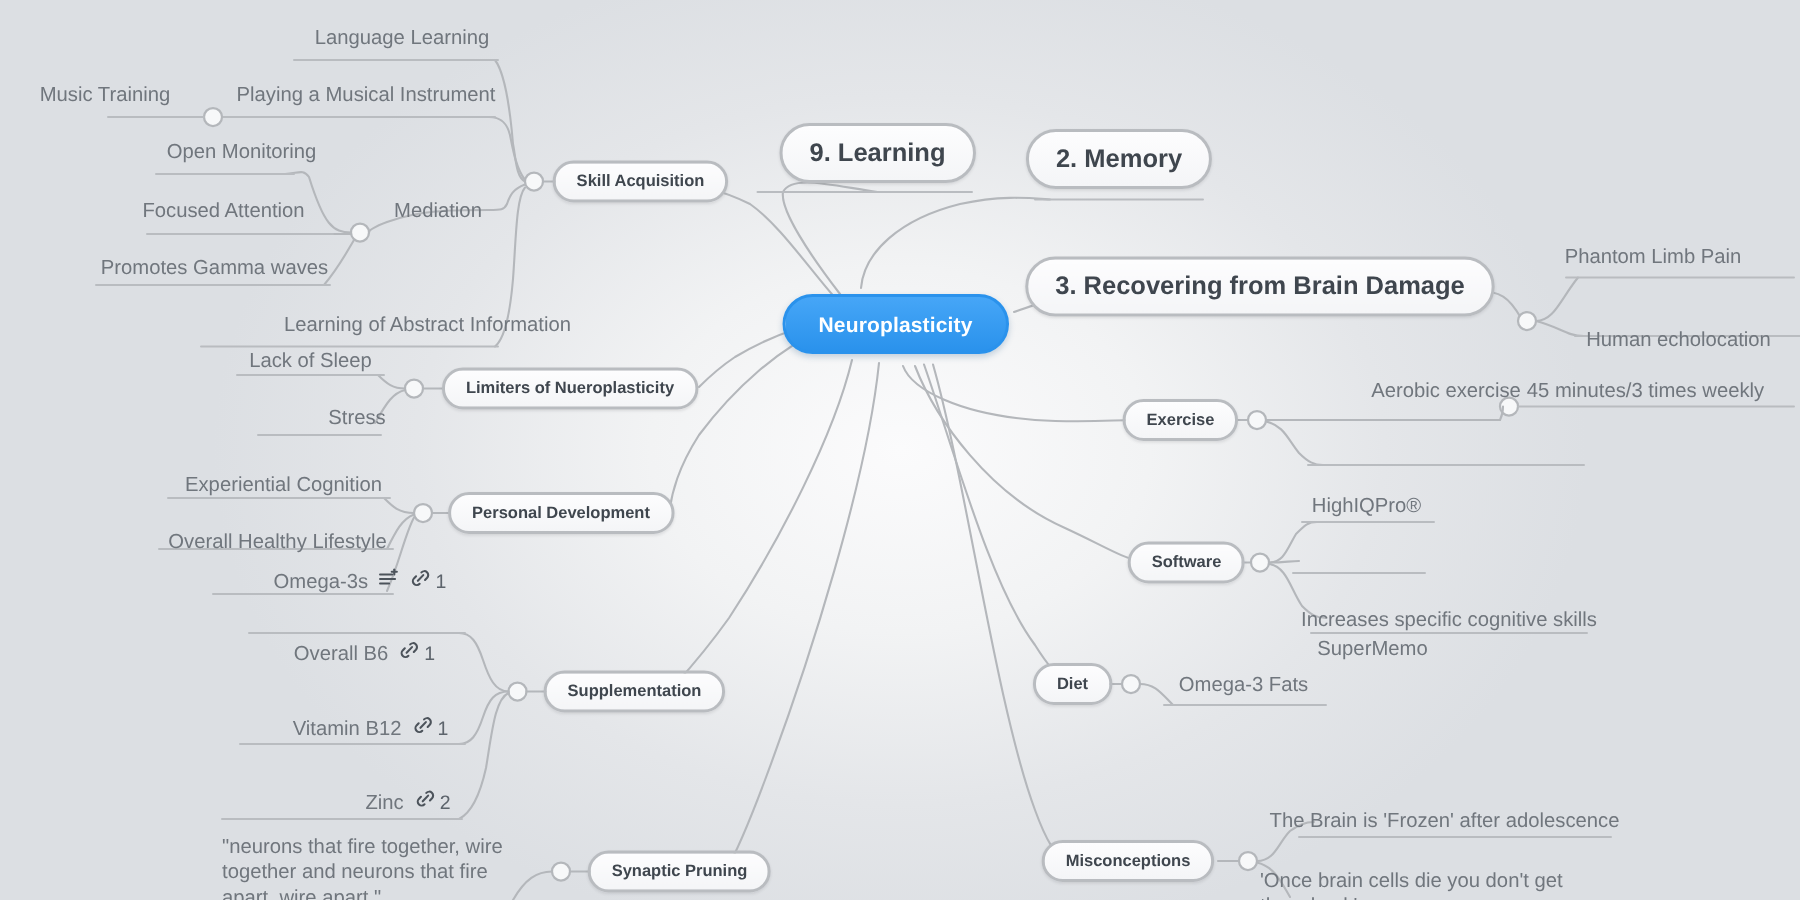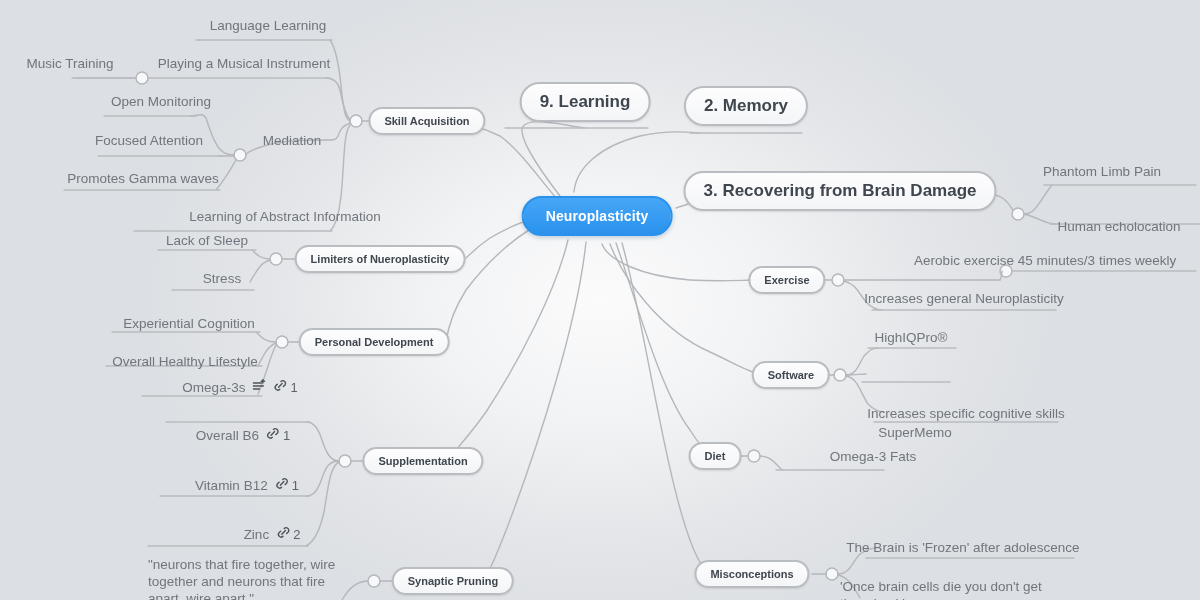--- a/index.html
+++ b/index.html
@@ -224,21 +224,21 @@
   <div class="leaf" style="left:143px;top:178px;">
     <span>Promotes Gamma waves</span>
   </div>
   <div class="leaf" style="left:244px;top:216px;margin-left:41px;">
     <span>Learning of Abstract Information</span>
   </div>
 
   <div class="leaf" style="left:207px;top:240px;">
     <span>Lack of Sleep</span>
   </div>
-  <div class="leaf" style="left:222px;top:278px;text-align:right;">
+  <div class="leaf" style="left:238px;top:278px;text-align:right;">
     <span>Stress</span>
   </div>
 
   <div class="leaf" style="left:189px;top:323px;">
     <span>Experiential Cognition</span>
   </div>
   <div class="leaf" style="left:185px;top:361px;">
     <span>Overall Healthy Lifestyle</span>
   </div>
   <div class="leaf" style="left:240px;top:387px;">
@@ -317,35 +317,32 @@
   <div class="leaf wrap" style="left:248px;top:581px;">
     <span>"neurons that fire together, wire together and neurons that fire apart, wire apart."</span>
   </div>
 
   <div class="leaf" style="left:920px;top:260px;margin-left:44px;">
     <span>Aerobic exercise</span>
   </div>
   <div class="leaf" style="left:1097px;top:260px;">
     <span>45 minutes/3 times weekly</span>
   </div>
-  <div class="leaf" style="left:964px;top:298px;">
-    <span>Increases general Neuroplasticity</span>
-  </div>
 
   <div class="leaf" style="left:911px;top:337px;">
     <span>HighIQPro®</span>
   </div>
   <div class="leaf" style="left:915px;top:386px;margin-top:46px;">
     <span>SuperMemo</span>
   </div>
   <div class="leaf" style="left:966px;top:413px;">
     <span>Increases specific cognitive skills</span>
   </div>
 
-  <div class="leaf" style="left:873px;top:456px;align-items:center;">
+  <div class="leaf" style="left:829px;top:456px;align-items:center;">
     <span>Omega-3 Fats</span>
   </div>
 
   <div class="leaf" style="left:963px;top:547px;">
     <span>The Brain is 'Frozen' after adolescence</span>
   </div>
   <div class="leaf wrap" style="left:955px;top:595px;width:230px;">
     <span>'Once brain cells die you don't get them back'</span>
   </div>
 

